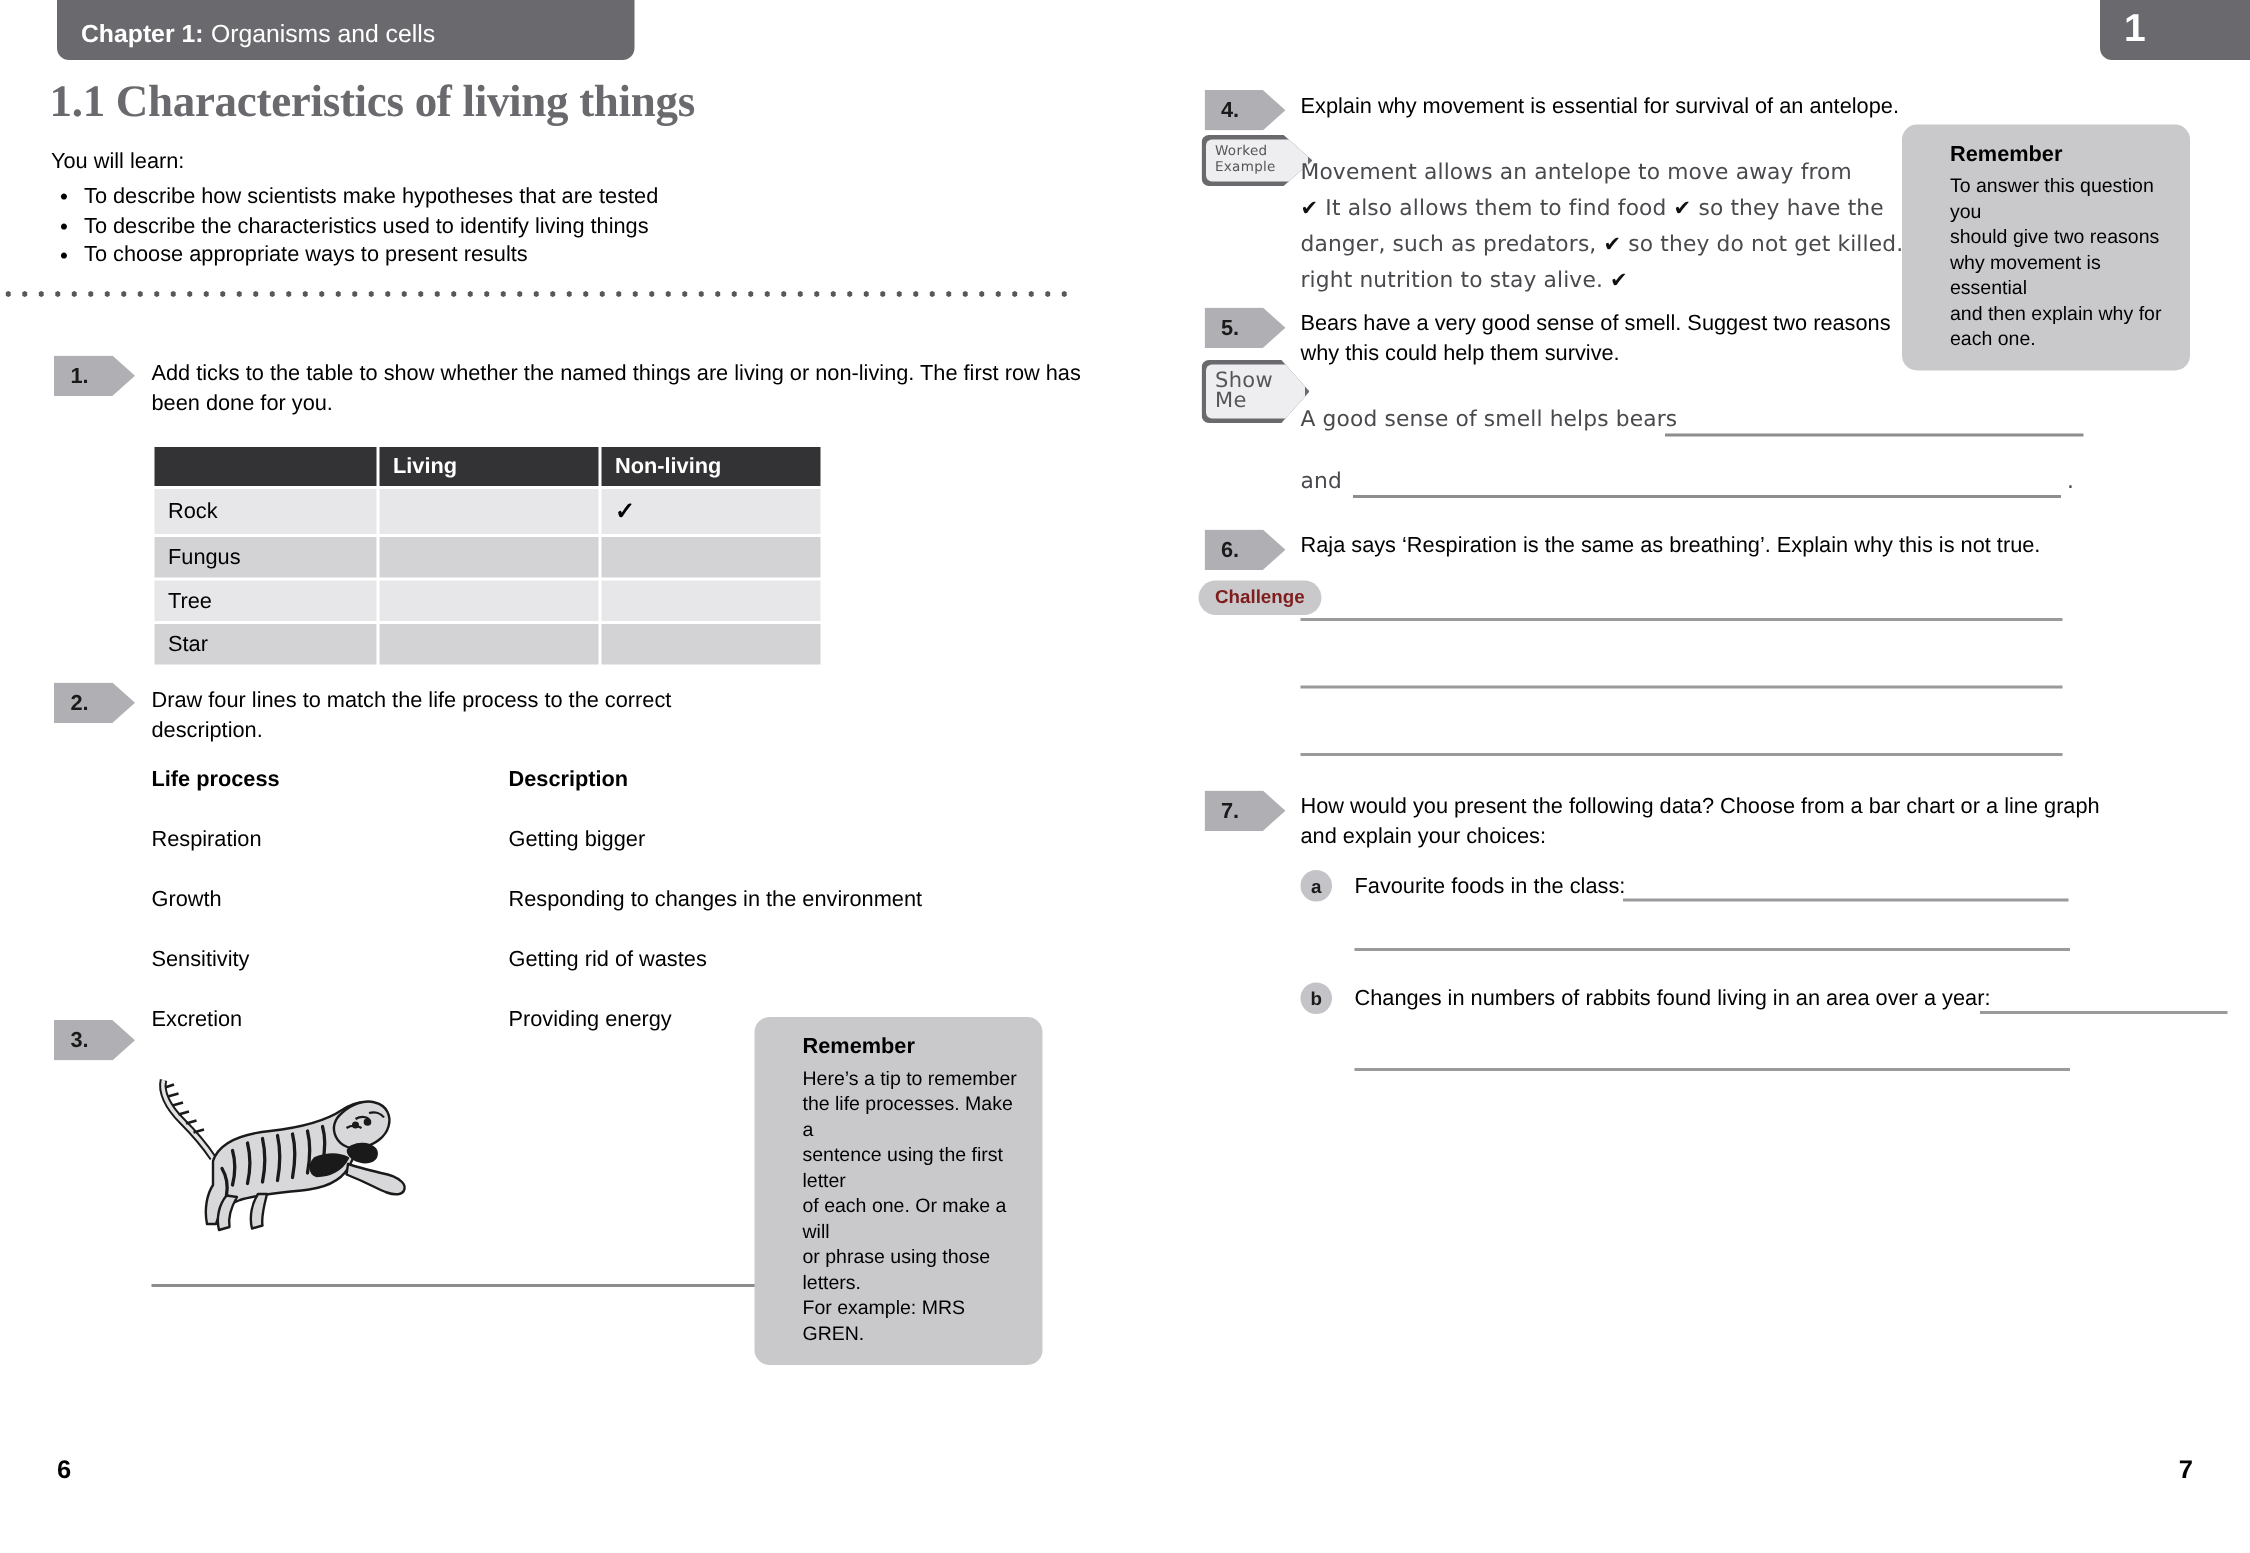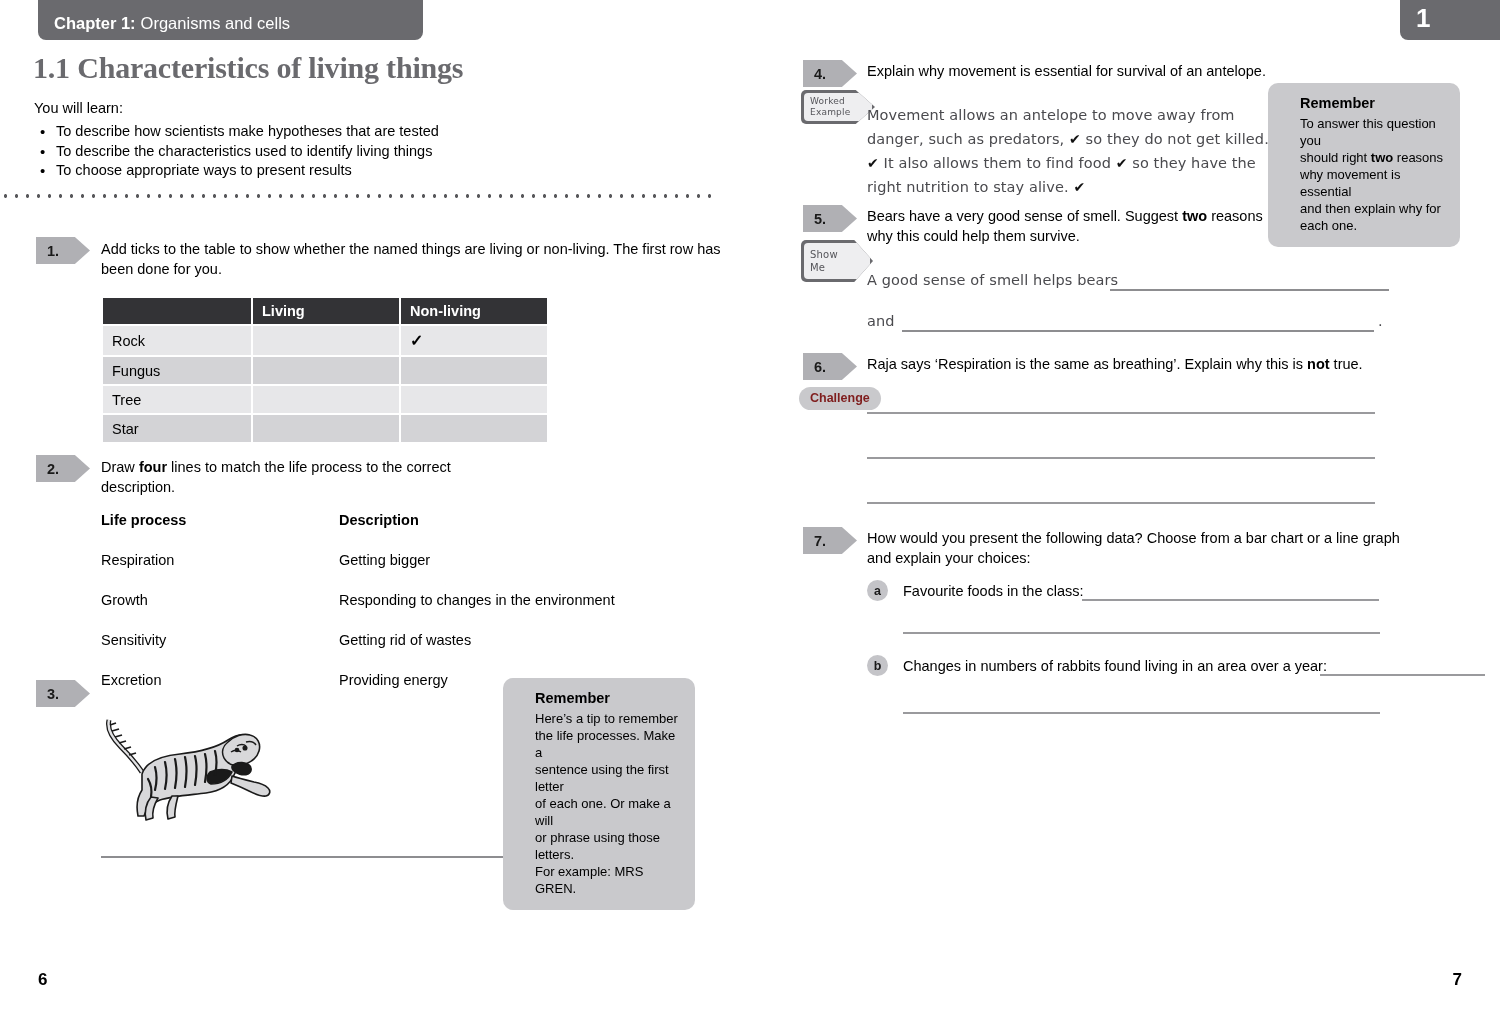--- a/index.html
+++ b/index.html
@@ -91,21 +91,21 @@
     padding-left: 11px;
     box-sizing: border-box;
     clip-path: polygon(0 0, 72% 0, 100% 50%, 72% 100%, 0 100%);
   }
 
   .qtext {
     position: absolute;
     font-size: 14.5px;
     line-height: 19.5px;
   }
-  .b { font-weight: bold; }
+  .b { font-weight: normal; }
 
   
   .tick-table {
     position: absolute;
     border-collapse: separate;
     border-spacing: 2px;
     font-size: 14.5px;
   }
   .tick-table th {
     background: #333336;
@@ -179,21 +179,21 @@
     box-sizing: border-box;
     display: flex; flex-direction: column;
     align-items: flex-start; justify-content: center;
     padding: 1px 4px 1px 6px;
     font-family: "DejaVu Sans", sans-serif;
     font-size: 9px;
     color: #55555a;
     line-height: 11px;
     letter-spacing: 0.2px;
   }
-  .tag-inner.bigger { font-size: 10px; line-height: 13px; }
+  .tag-inner.bigger { font-size: 14px; line-height: 13px; }
 
   .challenge-pill {
     position: absolute;
     background: #c9c9cc;
     border-radius: 12px;
     font-size: 12.5px;
     font-weight: bold;
     color: #7f1d1d;
     padding: 4px 11px 5px 11px;
   }
@@ -391,37 +391,37 @@
     <div class="tag-arrow" style="left:51px; top:90px; width:74px; height:34px;">
       <div class="tag-inner">
         <span>Worked</span>
         <span>Example</span>
       </div>
     </div>
 
     <div class="hand" style="left:117px; top:103px; width:520px;">
       <div>Movement allows an antelope to move away from</div>
       <div>
-        <span>danger, such as predators, </span><span class="ck">✔</span>
-        <span>so they do not get killed.</span>
-      </div>
-      <div>
         <span class="ck">✔</span>
         <span>It also allows them to find food </span><span class="ck">✔</span>
         <span>so they have the</span>
       </div>
       <div>
+        <span>danger, such as predators, </span><span class="ck">✔</span>
+        <span>so they do not get killed.</span>
+      </div>
+      <div>
         <span>right nutrition to stay alive. </span><span class="ck">✔</span>
       </div>
     </div>
 
     <div class="remember-box" style="left:518px; top:83px; width:192px;">
       <div class="rtitle">Remember</div>
       <div>To answer this question you</div>
-      <div><span>should right </span><span class="b">two</span><span> reasons</span></div>
+      <div><span>should give </span><span class="b">two</span><span> reasons</span></div>
       <div>why movement is essential</div>
       <div>and then explain why for</div>
       <div>each one.</div>
     </div>
 
     <div class="qnum" style="left:53px; top:205px;">5.</div>
     <div class="qtext" style="left:117px; top:207px; width:420px;">
       <span>Bears have a very good sense of smell. Suggest </span><span class="b">two</span><span> reasons</span>
       <span>why this could help them survive.</span>
     </div>

